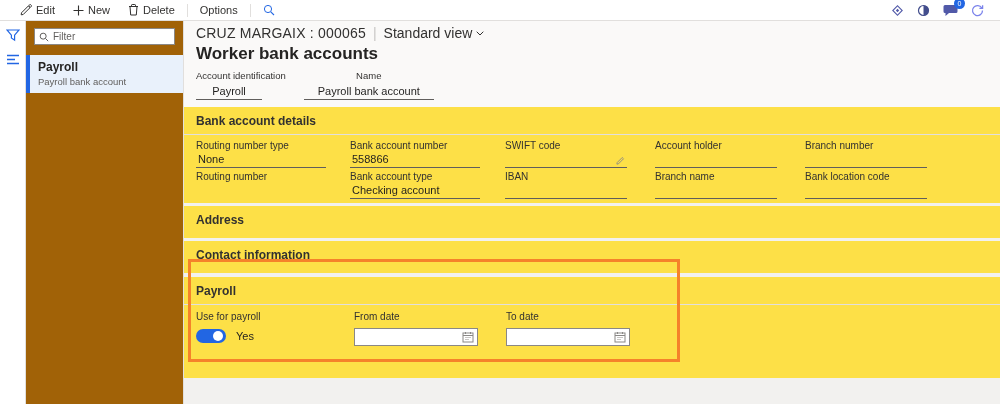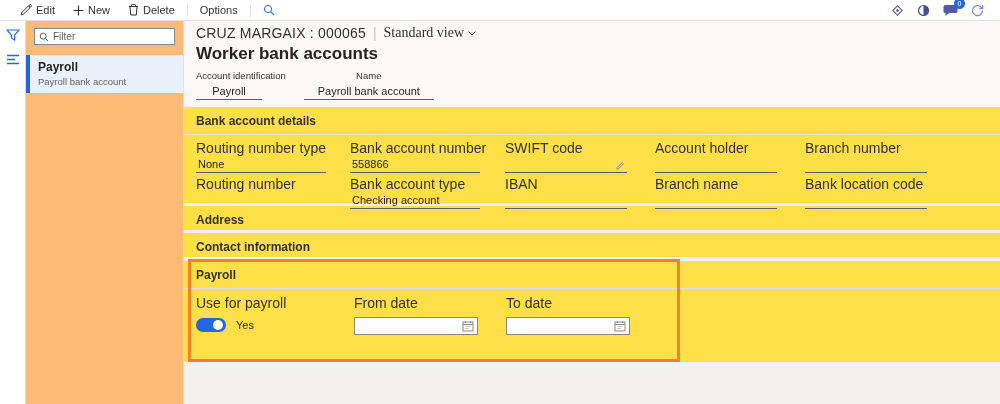--- a/index.html
+++ b/index.html
@@ -17,66 +17,66 @@
   .tb-right { display:flex; align-items:center; gap:13px; padding-right:4px; }
   .tb-icon { position:relative; display:flex; align-items:center; }
   .badge { position:absolute; top:-5px; right:-7px; min-width:11px; height:11px;
     background:#2266E3; color:#fff; font-size:7px; line-height:11px; text-align:center;
     border-radius:6px; padding:0 2px; }
 
   
   .body-row { display:flex; height:383px; }
   .icon-strip { width:26px; background:#fff; border-right:1px solid #e1dfdd;
     display:flex; flex-direction:column; align-items:center; padding-top:8px; gap:12px; }
-  .list-panel { width:158px; background:#fdba74; border-right:1px solid #e1dfdd; padding-top:7px; }
+  .list-panel { width:158px; background:#a16207; border-right:1px solid #e1dfdd; padding-top:7px; }
   .filter-box { margin:0 8px 10px 8px; border:1px solid #8a8886; height:17px;
     display:flex; align-items:center; padding:0 4px; gap:4px; background:#fff; }
   .filter-box input { border:none; outline:none; width:100%; font-size:10px;
     font-family:inherit; color:#323130; background:transparent; }
   .filter-box input::placeholder { color:#605e5c; }
   .list-item { position:relative; padding:5px 8px 6px 12px; cursor:pointer; }
   .list-item.selected { background:#e9f1fb; }
   .list-item.selected::before { content:""; position:absolute; left:0; top:0; bottom:0;
     width:4px; background:#2266E3; }
   .li-title { font-size:12px; font-weight:bold; color:#252423; }
   .li-sub { font-size:9.5px; color:#605e5c; margin-top:2px; }
 
   .main { flex:1; background:#f2f1ef; display:flex; flex-direction:column; overflow:hidden; }
 
   
   .page-head { background:#faf9f8; height:86px; padding:4px 0 0 12px; }
   .rec-line { display:flex; align-items:center; gap:7px; font-size:14px; color:#323130; }
   .rec-id { letter-spacing:.2px; }
   .rec-sep { color:#c8c6c4; }
-  .view-btn { display:flex; align-items:center; gap:4px; cursor:pointer;font-family:Liberation Serif, serif; }
+  .view-btn { display:flex; align-items:center; gap:4px; cursor:pointer; }
   .page-title { font-size:17px; font-weight:700; color:#252423; margin-top:3px; }
   .head-fields { display:flex; gap:18px; margin-top:6px; }
   .hf { display:flex; flex-direction:column;text-align:center; }
   .hf .lbl { font-size:9.5px; color:#323130; margin-bottom:3px; }
   .hf .val { font-size:11px; color:#201f1e; border-bottom:1px solid #605e5c;
     padding:1px 2px 2px 2px; min-height:15px; }
   .hf.w1 .val { width:66px; }
   .hf.w2 .val { width:130px; }
 
   
   .card { background:#fde047; }
   .sec-head { font-size:12px; font-weight:600; color:#323130; padding:7px 0 6px 12px; cursor:pointer; }
   .sec-div { height:1px; background:#e1dfdd; }
 
   .bank-card { height:96px; }
   .fields-grid { display:grid; grid-template-columns:154px 155px 150px 150px auto;
     padding:5px 0 0 12px; row-gap:3px; }
   .fld { display:flex; flex-direction:column; position:relative; }
-  .fld .lbl { font-size:14px; color:#323130; margin-bottom:2px; }
+  .fld .lbl { font-size:10px; color:#323130; margin-bottom:2px; }
   .fld .val { font-size:11px; color:#201f1e; border-bottom:1px solid #605e5c;
     width:130px; min-height:15px; padding:0 2px 1px 2px; position:relative; }
   .fld.narrow .val { width:122px; }
   .edit-pen { position:absolute; right:2px; bottom:2px; }
 
-  .mini-card { height:24px; }
+  .mini-card { height:32px; }
   .gap3 { height:3px; } .gap4 { height:4px; }
 
   .payroll-card { height:101px; }
   .payroll-grid { display:grid; grid-template-columns:158px 152px 160px; padding:6px 0 0 12px; }
   .toggle-row { display:flex; align-items:center; gap:10px; margin-top:5px; }
   .toggle { width:30px; height:14px; border-radius:8px; background:#2266E3; position:relative; cursor:pointer; }
   .toggle .knob { position:absolute; top:2px; right:3px; width:10px; height:10px;
     border-radius:50%; background:#fff; }
   .toggle-lbl { font-size:11px; color:#201f1e; }
   .date-box { margin-top:4px; width:124px; height:18px; border:1px solid #8a8886;

